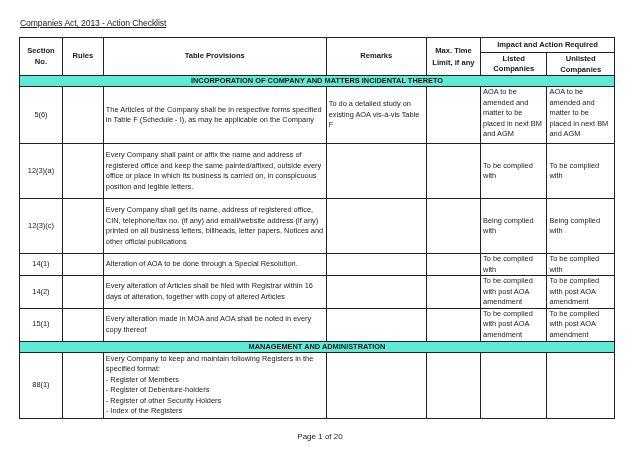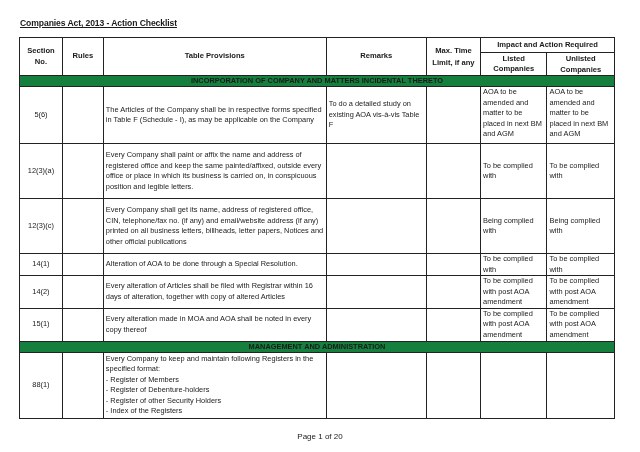--- a/index.html
+++ b/index.html
@@ -1,42 +1,42 @@
 <!DOCTYPE html>
 <html><head>
 <meta charset="utf-8">
 <style>
   html, body { margin: 0; padding: 0; }
   body {
     width: 640px; height: 452px; background: #ffffff; position: relative; overflow: hidden;
     font-family: "Liberation Sans", "DejaVu Sans", sans-serif; color: #1a1a1a;
   }
   .doc-title {
-    position: absolute; left: 20px; top: 18px; font-size: 8.6px; font-weight: bold;
+    position: absolute; left: 20px; top: 18px; font-size: 8.6px; font-weight: normal;
     text-decoration: underline; letter-spacing: -0.1px;
   }
   table.checklist {
     position: absolute; left: 19px; top: 37px; width: 596px;
     border-collapse: collapse; table-layout: fixed;
     font-size: 7.4px; line-height: 10.5px;
   }
   table.checklist td, table.checklist th {
     border: 1px solid #222; padding: 0 2px; vertical-align: middle; overflow: hidden;
   }
   table.checklist th { font-weight: bold; text-align: center; font-size: 7.6px; }
   table.checklist > thead > tr > th { border-width: 1px; }
   .col-sec { width: 42px; }
   .col-rules { width: 40px; }
   .col-brief { width: 218px; }
   .col-remarks { width: 98px; }
   .col-max { width: 53px; }
   .col-listed { width: 65px; }
   .col-unlisted { width: 66px; }
   tr.band td {
-    background: #15803d; font-weight: bold; text-align: center; height: 10px;
+    background: #5eead4; font-weight: bold; text-align: center; height: 10px;
     font-size: 7.4px; line-height: 10px; padding: 0;
   }
   td.sec { text-align: center; margin-top: 24px; }
   td.brief { text-align: left; }
   td.remarks { text-align: left; padding-left: 1px; }
   td.impact { text-align: left; vertical-align: middle; padding-left: 1px; }
   td.impact.top { vertical-align: top; }
   .brief-line { display: block; }
   .footer {
     position: absolute; left: 0; width: 640px; top: 432px; text-align: center; font-size: 8px;

